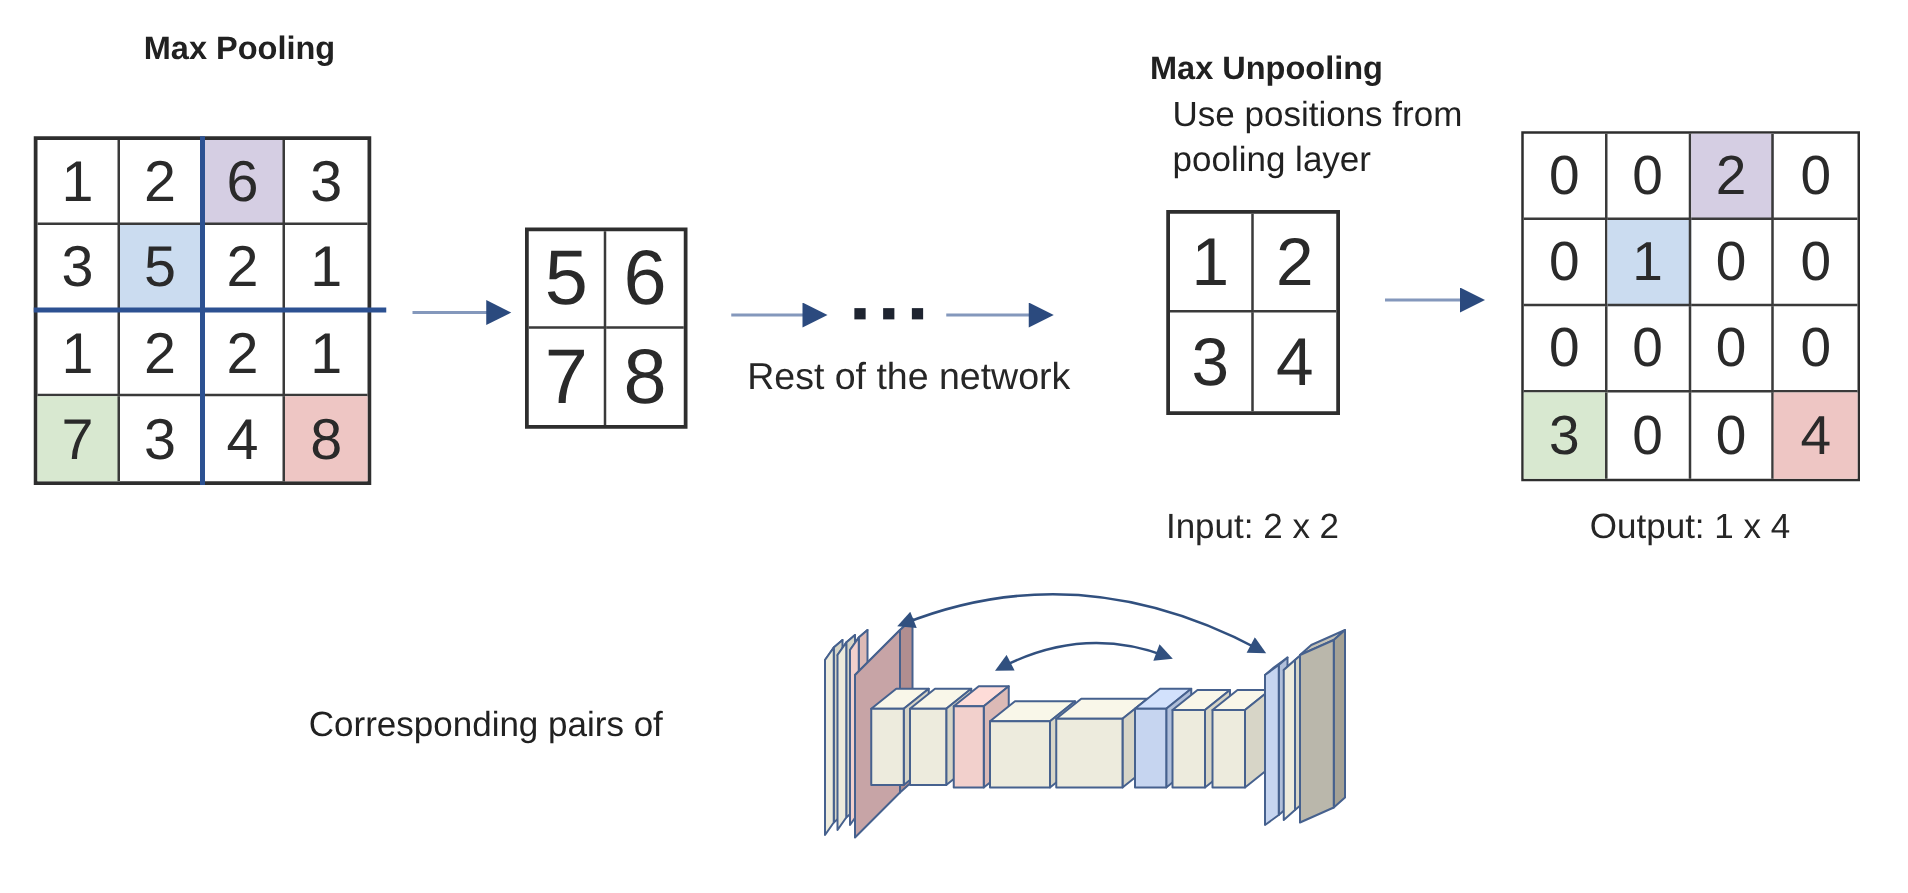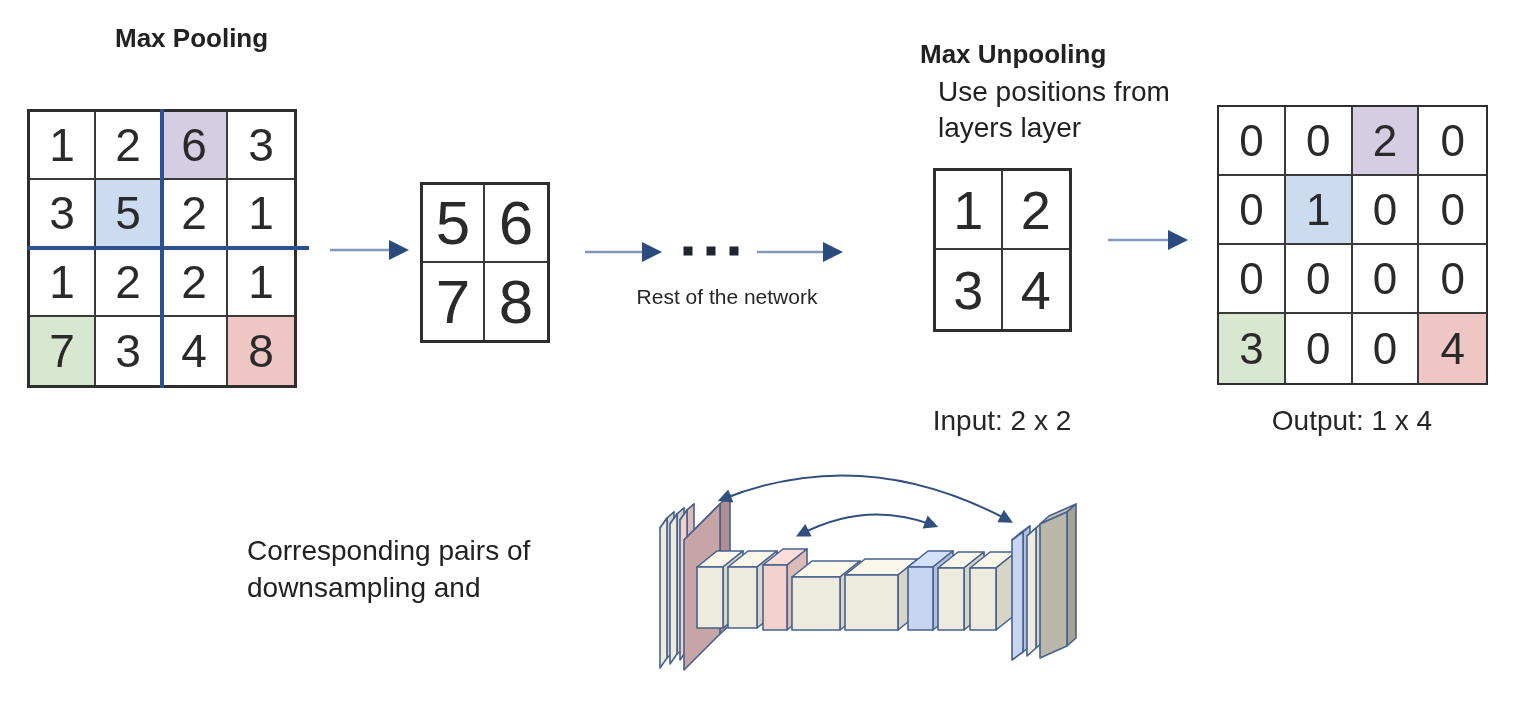--- a/index.html
+++ b/index.html
@@ -49,25 +49,25 @@
   <div class="vline" style="left: 160px; top: 109px; width: 4px; height: 279px; background: rgb(44, 81, 146);"></div>
   <div class="hline" style="left: 27px; top: 246px; width: 282px; height: 4px; background: rgb(44, 81, 146);"></div>
 
   <div id="g2" class="grid" style="left: 420px; top: 182px; width: 130px; height: 161px; grid-template-columns: repeat(2, 1fr); grid-template-rows: repeat(2, 1fr);">
       <div class="cell" style="font-size: 62px;">5</div>
       <div class="cell lastcol" style="font-size: 62px;">6</div>
       <div class="cell lastrow" style="font-size: 62px;">7</div>
       <div class="cell lastcol lastrow" style="font-size: 62px;">8</div>
     </div>
 
-  <div class="lbl" style="left:727px;top:285px;font-size:21px">Rest of the network</div>
+  <div class="lbl" style="left:727px;top:285px;font-size:30px">Rest of the network</div>
 
   <div class="txt bold" style="left:920px;top:38px">Max Unpooling</div>
   <div class="txt" style="left:938px;top:74px">Use positions from</div>
-  <div class="txt" style="left:938px;top:110px">layers layer</div>
+  <div class="txt" style="left:938px;top:110px">pooling layer</div>
 
   <div id="g3" class="grid" style="left: 933px; top: 168px; width: 139px; height: 164px; grid-template-columns: repeat(2, 1fr); grid-template-rows: repeat(2, 1fr);">
       <div class="cell" style="font-size: 54px;">1</div>
       <div class="cell lastcol" style="font-size: 54px;">2</div>
       <div class="cell lastrow" style="font-size: 54px;">3</div>
       <div class="cell lastcol lastrow" style="font-size: 54px;">4</div>
     </div>
   <div class="lbl" style="left:1002px;top:405px">Input: 2 x 2</div>
 
   <div id="g4" class="grid" style="left: 1217px; top: 105px; width: 271px; height: 280px; border-width: 2px; grid-template-columns: repeat(4, 1fr); grid-template-rows: repeat(4, 1fr);">
@@ -83,23 +83,22 @@
       <div class="cell" style="font-size: 44px;">0</div>
       <div class="cell" style="font-size: 44px;">0</div>
       <div class="cell lastcol" style="font-size: 44px;">0</div>
       <div class="cell lastrow" style="font-size: 44px; background: rgb(216, 232, 208);">3</div>
       <div class="cell lastrow" style="font-size: 44px;">0</div>
       <div class="cell lastrow" style="font-size: 44px;">0</div>
       <div class="cell lastcol lastrow" style="font-size: 44px; background: rgb(238, 198, 196);">4</div>
     </div>
   <div class="lbl" style="left:1352px;top:405px">Output: 1 x 4</div>
 
-  <div class="caption" style="left:247px;top:532px">
+  <div class="caption" style="left:247px;top:561px">
     <div>Corresponding pairs of</div>
-    <div>downsampling and</div>
   </div>
 
   <svg id="fx" width="1526" height="714" viewBox="0 0 1526 714">
       <defs>
         <marker id="mArrow" viewBox="0 0 10 10" refX="1.5" refY="5" markerWidth="9" markerHeight="8" orient="auto" markerUnits="strokeWidth">
           <path d="M0 0 L10 5 L0 10 z" fill="#2b4a7e"></path>
         </marker>
         <marker id="mArc" viewBox="0 0 10 10" refX="6" refY="5" markerWidth="7.5" markerHeight="7" orient="auto" markerUnits="strokeWidth">
           <path d="M0 0 L10 5 L0 10 z" fill="#31507f"></path>
         </marker>

